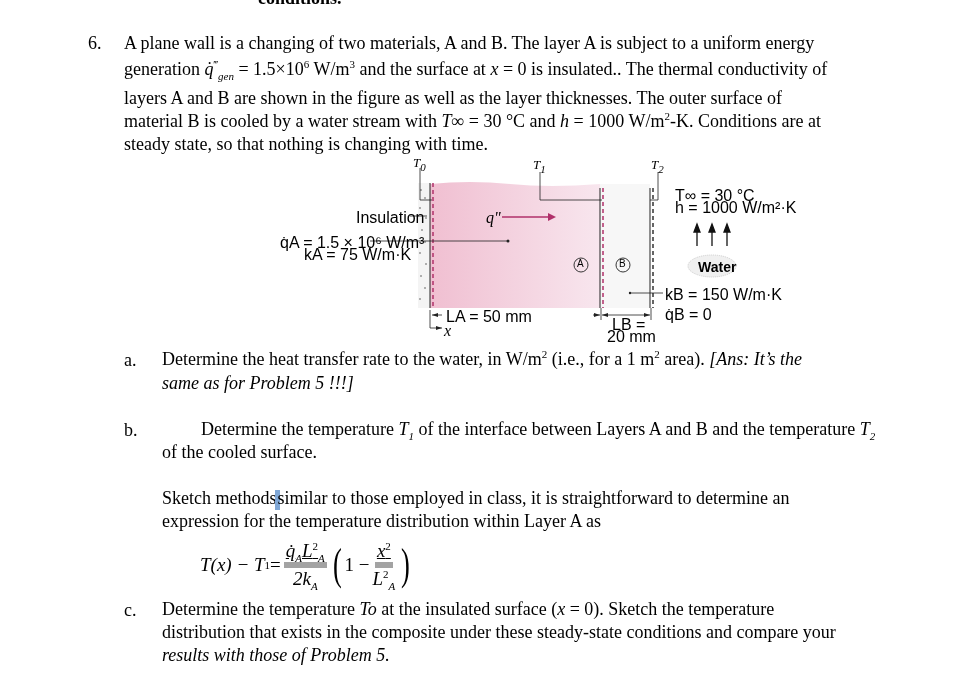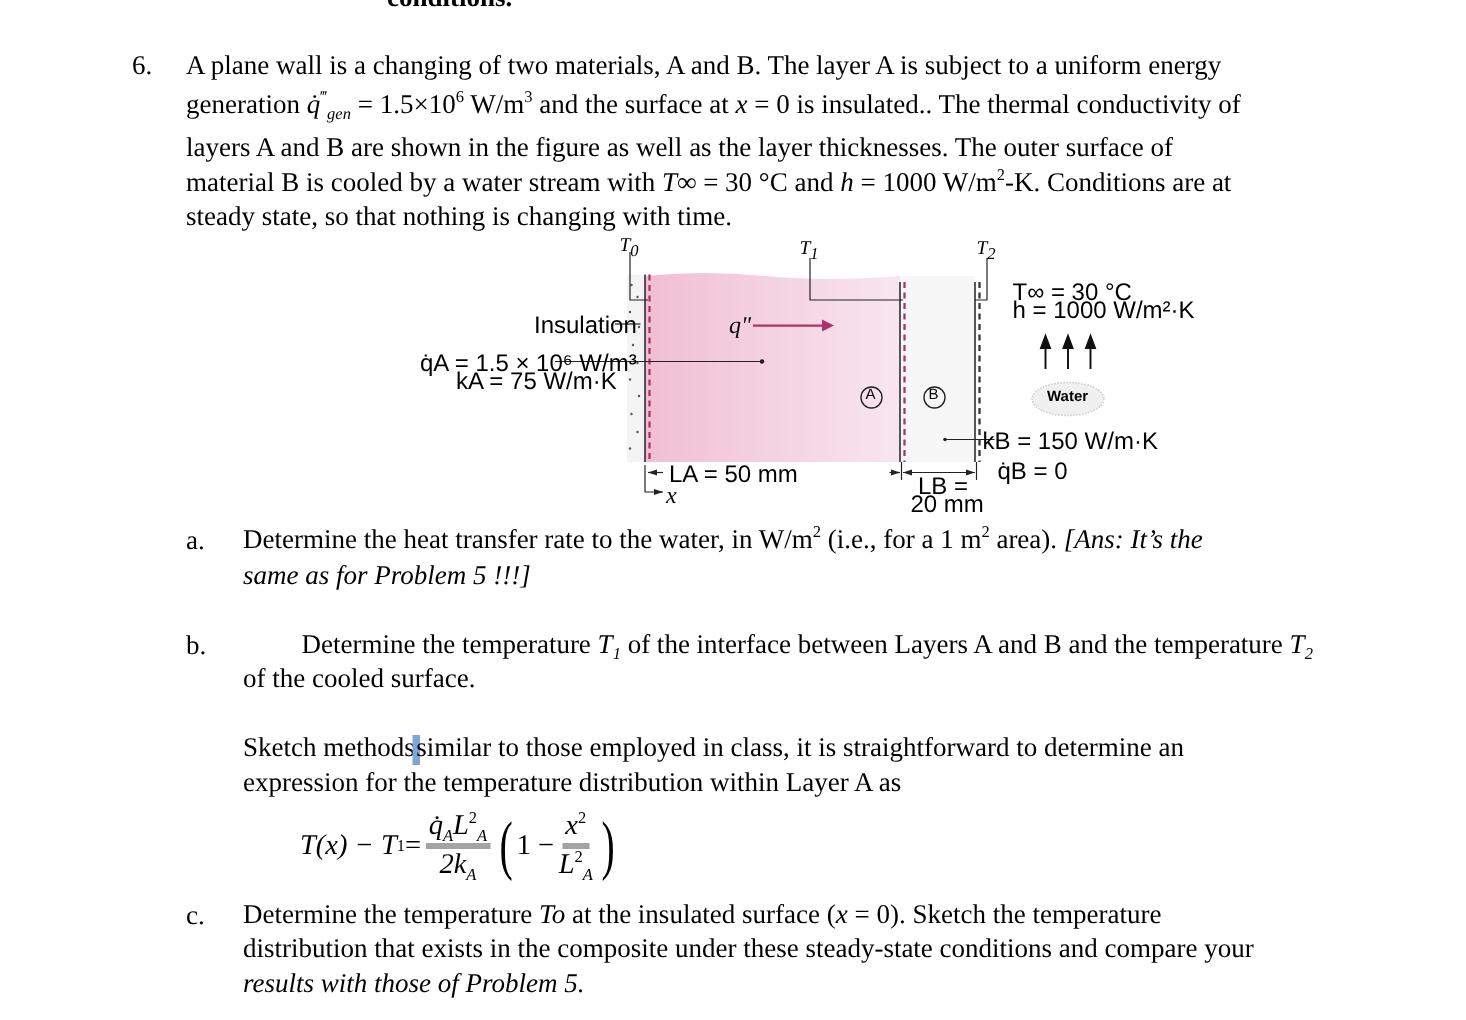--- a/index.html
+++ b/index.html
@@ -5,21 +5,21 @@
   html, body { margin:0; padding:0; background:#ffffff; }
   body { width:977px; height:680px; position:relative; overflow:hidden;
          font-family:"Liberation Serif", "DejaVu Serif", serif; color:#000; }
   .top-cut { position:absolute; left:258px; top:-12px; font-size:18px; font-weight:bold; }
   .p { position:absolute; font-size:18px; line-height:25px; white-space:nowrap; }
   .num { position:absolute; font-size:18px; }
   i { font-style:italic; }
   sup, sub { font-size:11px; line-height:0; }
   .eq { position:absolute; left:200px; top:540px; font-size:19px; display:flex; align-items:center; }
   .frac { display:inline-flex; flex-direction:column; align-items:center; margin:0 3px; }
-  .frac .n { border-bottom:4px solid #a3a3a3; padding:0 2px; line-height:22px; }
+  .frac .n { border-bottom:6px solid #a3a3a3; padding:0 2px; line-height:22px;text-decoration:underline; }
   .frac .d { line-height:22px; }
   .paren { font-size:44px; font-weight:100; transform:scaleX(0.6); display:inline-block; line-height:44px; }
   .cursor { display:inline-block; width:5px; height:20px; background:#7fa7d6; vertical-align:middle; margin:0 -2px; }
   .fig { position:absolute; left:270px; top:158px; width:470px; height:186px; font-family:"Liberation Sans", "DejaVu Sans", sans-serif; }
   .flabel { position:absolute; font-size:16px; white-space:nowrap; }
   .fserif { font-family:"Liberation Serif", serif; font-style:italic;text-align:center; }
 </style>
 </head>
 <body>
 
@@ -118,22 +118,22 @@
   <div class="flabel fserif" style="left:263px;top:-1px;font-size:13px;"><span>T</span><sub>1</sub></div>
   <div class="flabel fserif" style="left:381px;top:-1px;font-size:13px;"><span>T</span><sub>2</sub></div>
   <div class="flabel" style="left:86px;top:51px;">Insulation</div>
   <div class="flabel" style="left:10px;top:76px;">q̇A = 1.5 × 10⁶ W/m³</div>
   <div class="flabel" style="left:10px;top:88px;margin-left:24px;">kA = 75 W/m·K</div>
   <div class="flabel fserif" style="left:216px;top:51px;">q"</div>
   <div class="flabel" style="left:307px;top:100px;font-size:10px;">A</div>
   <div class="flabel" style="left:349px;top:100px;font-size:10px;">B</div>
   <div class="flabel" style="left:405px;top:29px;">T∞ = 30 °C</div>
   <div class="flabel" style="left:405px;top:41px;">h = 1000 W/m²·K</div>
-  <div class="flabel" style="left:428px;top:101px;font-weight:bold;font-size:10px;">Water</div>
-  <div class="flabel" style="left:385px;top:128px;">kB = 150 W/m·K</div>
+  <div class="flabel" style="left:428px;top:101px;font-weight:bold;font-size:14px;">Water</div>
+  <div class="flabel" style="left:395px;top:128px;">kB = 150 W/m·K</div>
   <div class="flabel" style="left:395px;top:148px;">q̇B = 0</div>
   <div class="flabel" style="left:176px;top:150px;">LA = 50 mm</div>
   <div class="flabel" style="left:342px;top:158px;">LB =</div>
   <div class="flabel" style="left:337px;top:170px;">20 mm</div>
   <div class="flabel fserif" style="left:174px;top:164px;">x</div>
 </div>
 
 <div class="num" style="left:124px;top:350px;">a.</div>
 <div class="p" style="left:162px;top:347px;">
   <span>Determine the heat transfer rate to the water, in W/m</span><sup>2</sup><span> (i.e., for a 1 m</span><sup>2</sup><span> area).  </span><i>[Ans:  It’s the</i>

